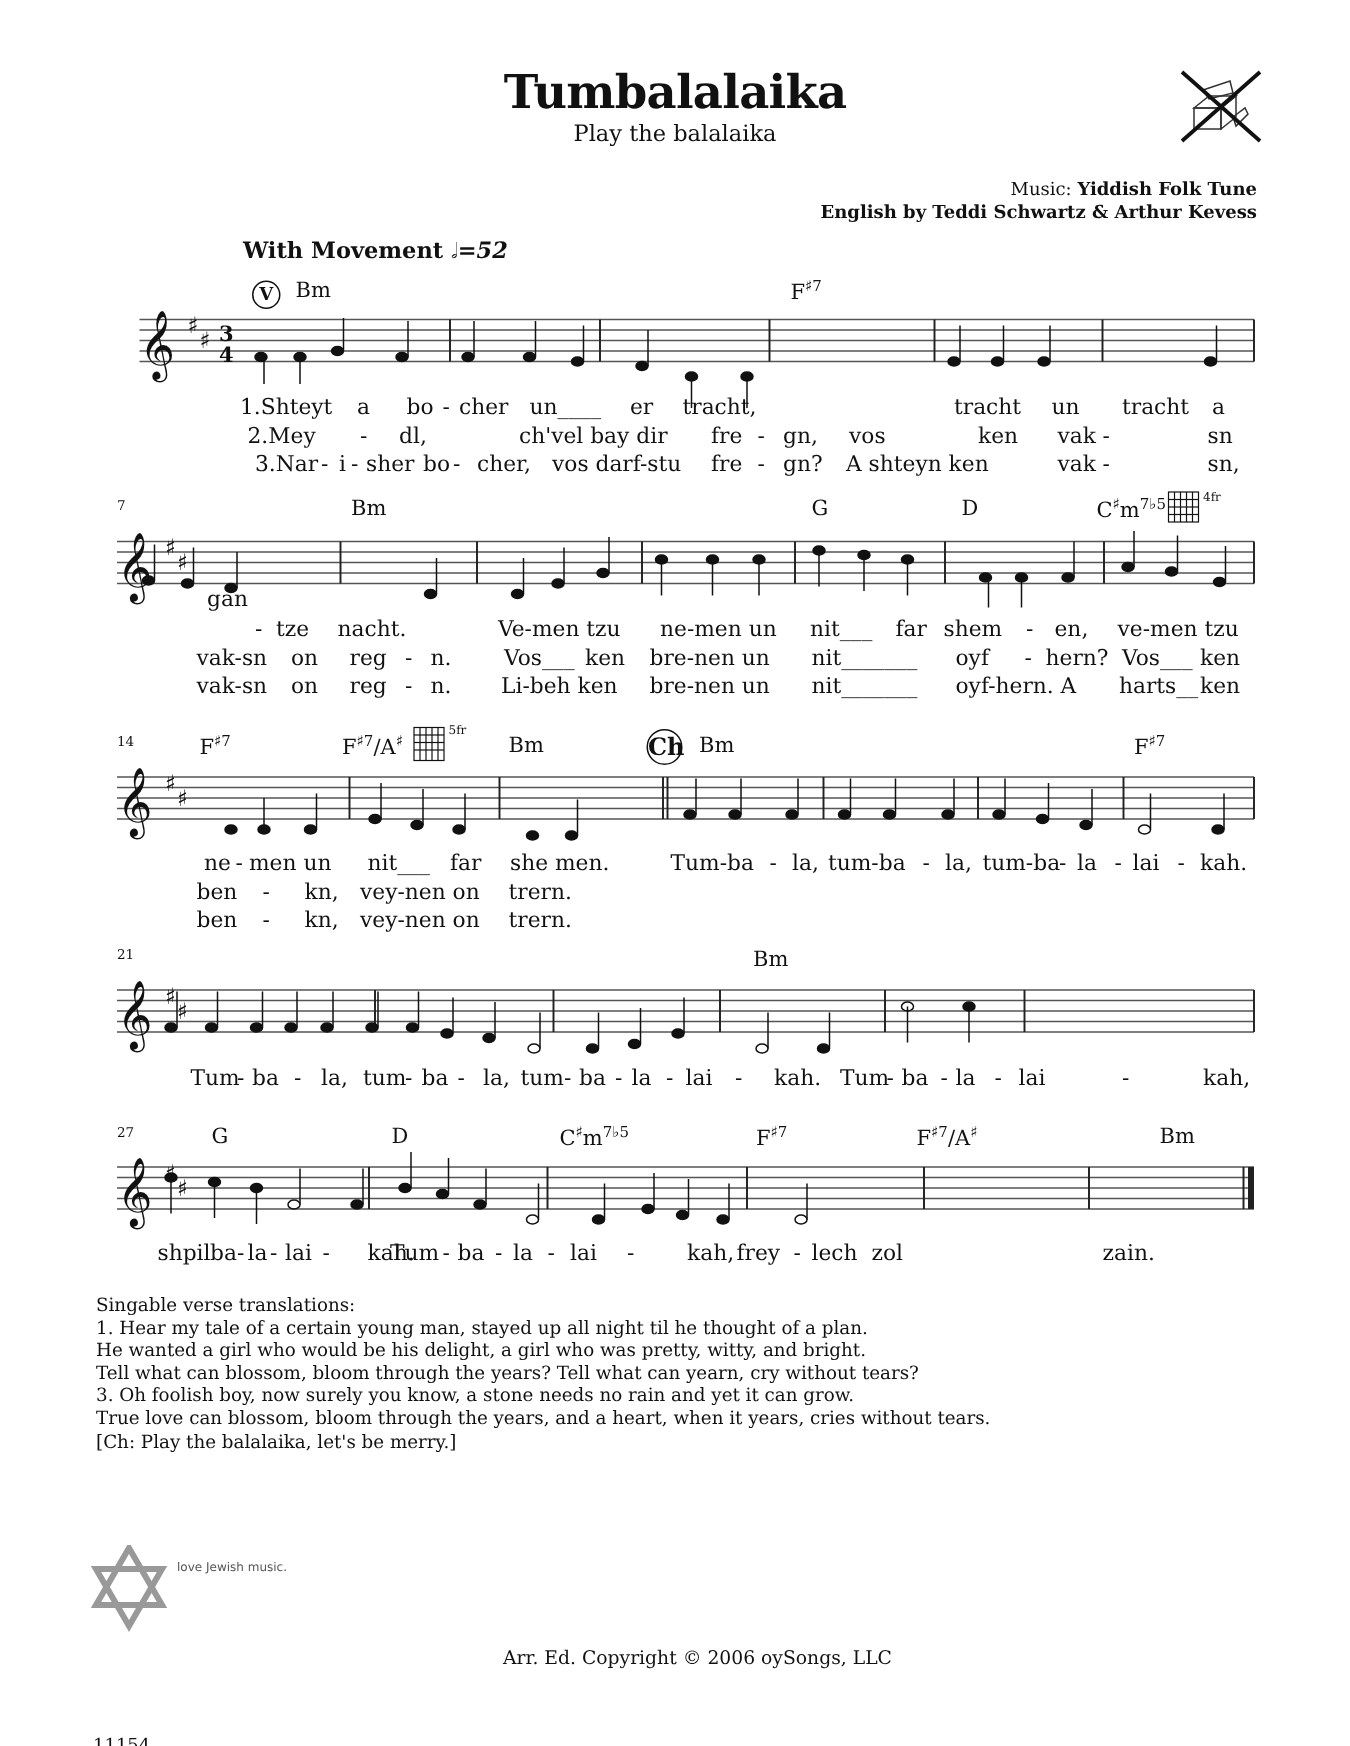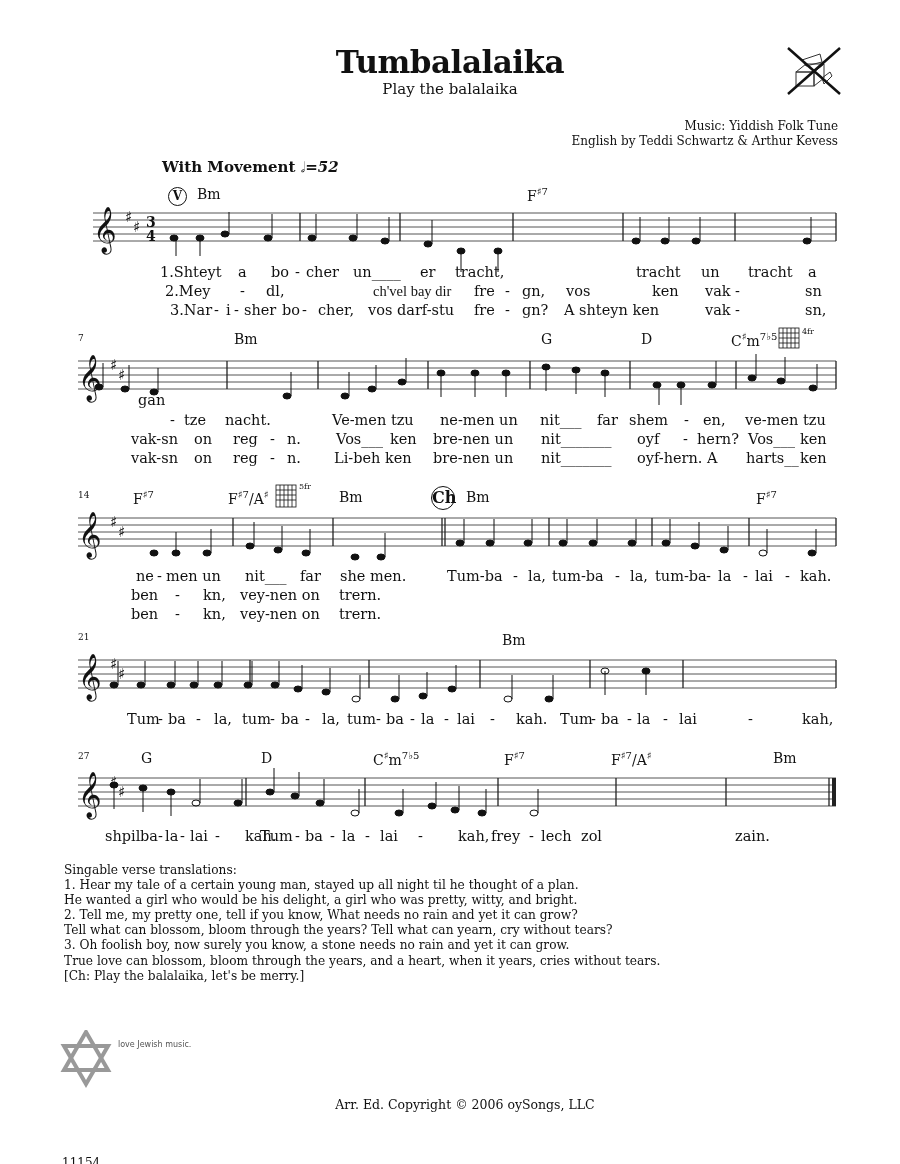--- a/index.html
+++ b/index.html
@@ -1,21 +1,21 @@
 <!DOCTYPE html>
 <html><head>
 <meta charset="utf-8">
 <style>
   html, body { margin:0; padding:0; background:#ffffff; }
   body { width:900px; height:1164px; position:relative; overflow:hidden; font-family:"DejaVu Serif", serif; color:#111; }
   .abs { position:absolute; }
   .title { left:0; width:900px; top:44px; text-align:center; font-family:"DejaVu Serif", serif; font-weight:bold; font-size:31px; letter-spacing:-0.5px; }
   .subtitle { left:0; width:900px; top:80px; text-align:center; font-size:15px; }
   .credits { right:62px; top:119px; text-align:right; font-size:12px; line-height:15px; }
-  .credits b { font-weight:normal; }
+  .credits b { font-weight:bold; }
   .tempo { left:162px; top:158px; font-size:15px; font-weight:bold; }
   .tempo .mm { font-style:italic; font-weight:bold; }
   svg.score { position:absolute; left:0; top:0; }
   .lyric { position:absolute; font-size:14.5px; white-space:nowrap; }
   .chord { position:absolute; font-size:14px; white-space:nowrap; }
   .chord sup { font-size:10px; }
   .mnum { position:absolute; font-size:9px; }
   .translations { left:64px; top:863px; font-size:12.2px; line-height:15.1px; }
   .logo { left:60px; top:1030px; width:140px; height:62px; }
   .catalog { left:62px; top:1156px; font-size:12px; }
@@ -391,21 +391,21 @@
     <div class="lyric" style="left: 353px; top: 264px;">un____</div>
     <div class="lyric" style="left: 420px; top: 264px;">er</div>
     <div class="lyric" style="left: 455px; top: 264px;">tracht,</div>
     <div class="lyric" style="left: 636px; top: 264px;">tracht</div>
     <div class="lyric" style="left: 701px; top: 264px;">un</div>
     <div class="lyric" style="left: 748px; top: 264px;">tracht</div>
     <div class="lyric" style="left: 808px; top: 264px;">a</div>
     <div class="lyric" style="left: 165px; top: 283px;">2.Mey</div>
     <div class="lyric" style="left: 240px; top: 283px;">-</div>
     <div class="lyric" style="left: 266px; top: 283px;">dl,</div>
-    <div class="lyric" style="left: 373px; top: 283px; font-family: Liberation Serif, serif;">ch'vel bay dir</div>
+    <div class="lyric" style="left: 346px; top: 283px;">ch'vel bay dir</div>
     <div class="lyric" style="left: 474px; top: 283px;">fre</div>
     <div class="lyric" style="left: 505px; top: 283px;">-</div>
     <div class="lyric" style="left: 522px; top: 283px;">gn,</div>
     <div class="lyric" style="left: 566px; top: 283px;">vos</div>
     <div class="lyric" style="left: 652px; top: 283px;">ken</div>
     <div class="lyric" style="left: 705px; top: 283px;">vak</div>
     <div class="lyric" style="left: 735px; top: 283px;">-</div>
     <div class="lyric" style="left: 805px; top: 283px;">sn</div>
     <div class="lyric" style="left: 170px; top: 302px;">3.Nar</div>
     <div class="lyric" style="left: 214px; top: 302px;">-</div>
@@ -542,21 +542,20 @@
 
 <div class="mnum" style="left:78px; top:333px;">7</div>
 <div class="mnum" style="left:78px; top:490px;">14</div>
 <div class="mnum" style="left:78px; top:632px;">21</div>
 <div class="mnum" style="left:78px; top:751px;">27</div>
 
 <div class="abs translations">
   <div>Singable verse translations:</div>
   <div>1. Hear my tale of a certain young man, stayed up all night til he thought of a plan.</div>
   <div>He wanted a girl who would be his delight, a girl who was pretty, witty, and bright.</div>
-  <div>2. Tell me, my pretty one, tell if you know, What needs no rain and yet it can grow?</div>
   <div>Tell what can blossom, bloom through the years? Tell what can yearn, cry without tears?</div>
   <div>3. Oh foolish boy, now surely you know, a stone needs no rain and yet it can grow.</div>
   <div>True love can blossom, bloom through the years, and a heart, when it years, cries without tears.</div>
   <div>[Ch: Play the balalaika, let's be merry.]</div>
 </div>
 
 <div class="abs logo">
   <svg width="140" height="62" viewBox="0 0 140 62" style="position:absolute;left:0;top:0;">
     <polygon points="26,2 48,40 4,40" fill="none" stroke="#999" stroke-width="4"></polygon>
     <polygon points="26,54 4,16 48,16" fill="none" stroke="#999" stroke-width="4"></polygon>

